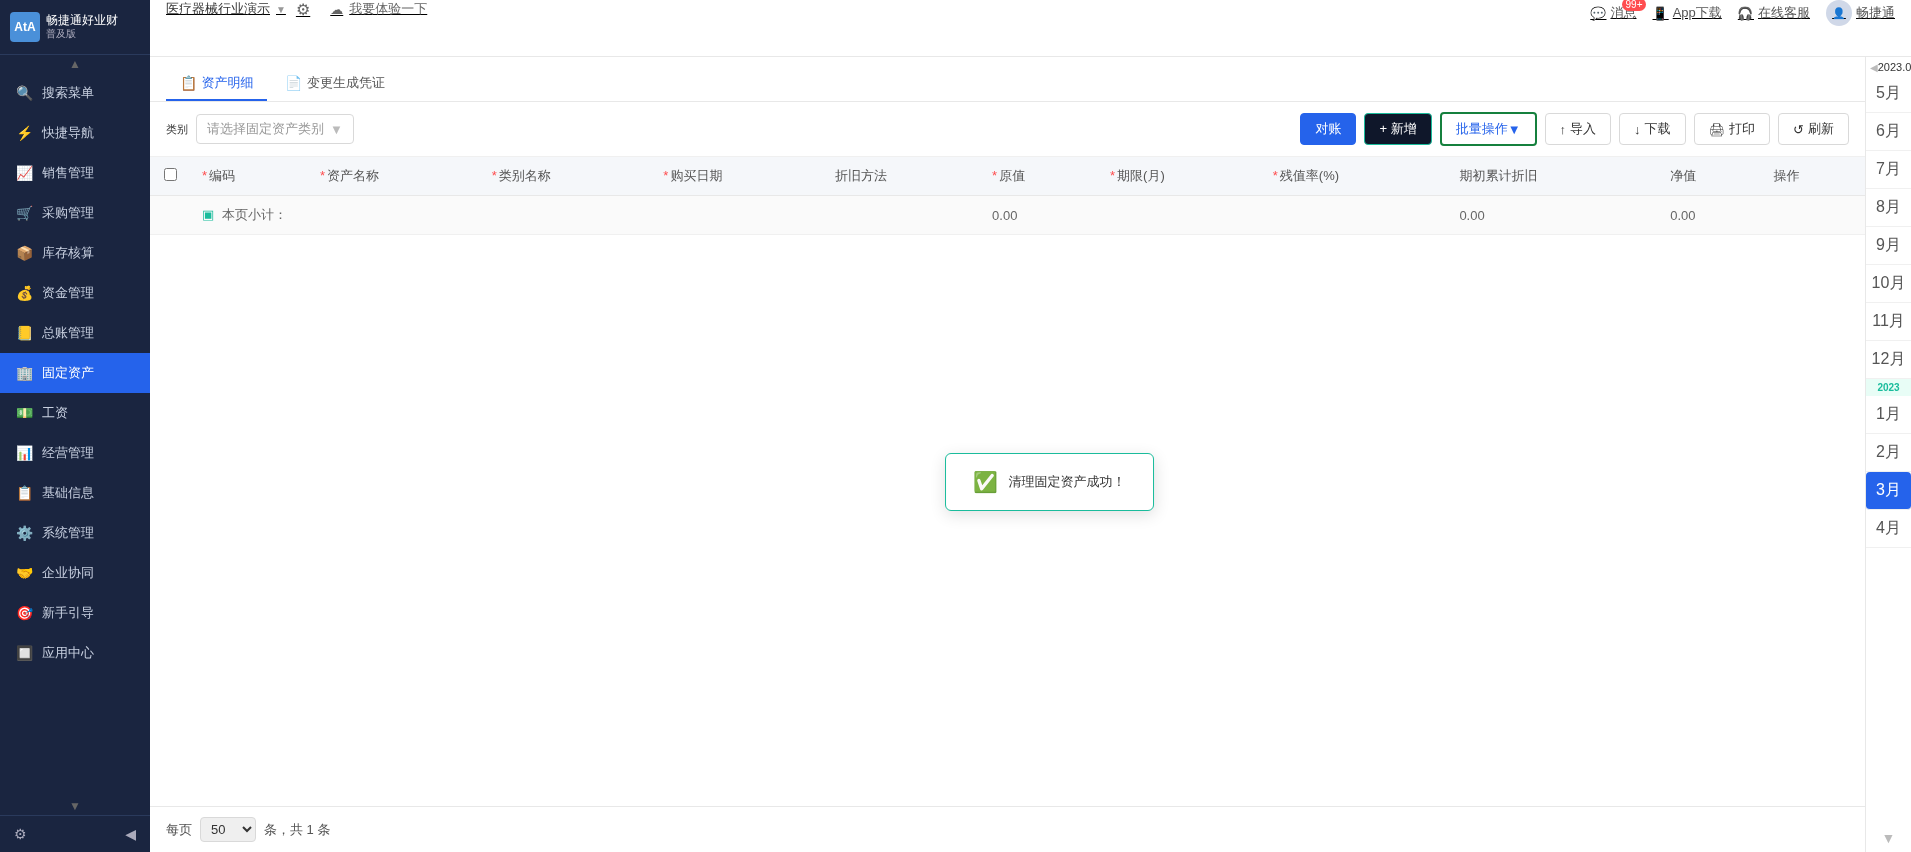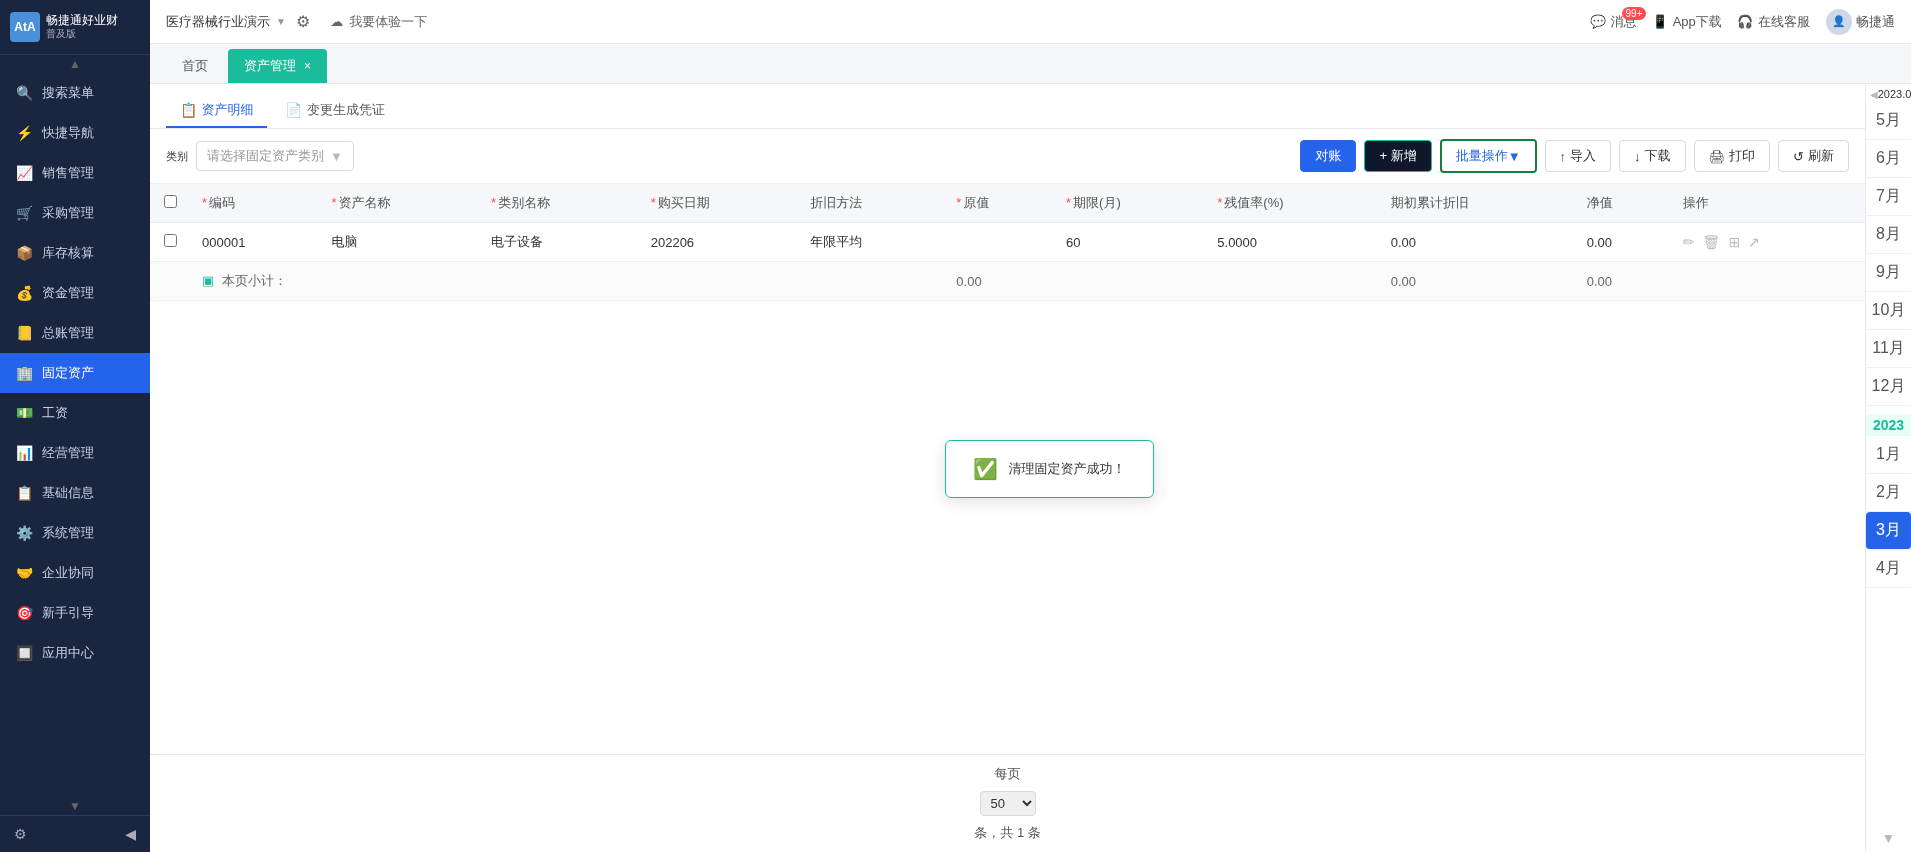--- a/index.html
+++ b/index.html
@@ -54,27 +54,28 @@
     }
     .sidebar-bottom .gear-icon, .sidebar-bottom .arrow-icon {
       color: #aab; font-size: 14px; cursor: pointer;
     }
 
     
     .main { flex: 1; display: flex; flex-direction: column; overflow: hidden; }
 
     
     .topbar {
-      height: 44px;
+      height: 57px;
       background: #fff;
       display: flex;
-      align-items: center;
+      align-items: flex-start;
       padding: 0 16px;
       border-bottom: 1px solid #e8e8e8;
       flex-shrink: 0;
+      text-decoration: underline;
     }
     .topbar-company {
       display: flex; align-items: center; gap: 6px;
       font-size: 13px; color: #333; font-weight: 500; cursor: pointer;
     }
     .topbar-company .dropdown-icon { color: #999; font-size: 10px; }
     .topbar-settings { margin-left: 10px; color: #666; cursor: pointer; font-size: 16px; }
     .topbar-experience {
       display: flex; align-items: center; gap: 6px;
       margin-left: 20px; color: #666; font-size: 13px; cursor: pointer;
@@ -249,21 +250,21 @@
     }
     .rp-bottom { padding: 6px 4px; display: flex; flex-direction: column; align-items: center; gap: 4px; }
     .rp-nav { color: #bbb; font-size: 14px; cursor: pointer; }
 
     
     .pagination {
       display: flex; align-items: center;
       padding: 10px 16px;
       border-top: 1px solid #e8e8e8;
       background: #fff;
-      flex-shrink: 0; gap: 8px; flex-direction: column;
+      flex-shrink: 0; gap: 8px;
     }
     .pagination select {
       border: 1px solid #d9d9d9; border-radius: 4px;
       padding: 3px 6px; font-size: 13px; color: #333;
     }
     .pagination .pg-text { color: #555; font-size: 13px; }
 
     
     .action-icons { display: flex; gap: 8px; align-items: center; }
     .action-icon { color: #bbb; cursor: pointer; font-size: 14px; }
@@ -383,29 +384,20 @@
         <span>🎧</span>
         <span>在线客服</span>
       </div>
       <div class="tr-item">
         <div class="avatar">👤</div>
         <span>畅捷通</span>
       </div>
     </div>
   </div>
 
-  <div class="tabbar">
-    <div class="tab-item">
-      <span>首页</span>
-    </div>
-    <div class="tab-item active">
-      <span>资产管理</span>
-      <span class="tab-close">×</span>
-    </div>
-  </div>
 
   <div class="content">
     <div class="content-main">
 
       <div class="subtabs">
         <div class="subtab active">
           <span class="st-icon">📋</span>
           <span>资产明细</span>
         </div>
         <div class="subtab">
@@ -459,43 +451,20 @@
               <th><span>折旧方法</span></th>
               <th><span class="required">*</span><span>原值</span></th>
               <th><span class="required">*</span><span>期限(月)</span></th>
               <th><span class="required">*</span><span>残值率(%)</span></th>
               <th><span>期初累计折旧</span></th>
               <th><span>净值</span></th>
               <th><span>操作</span></th>
             </tr>
           </thead>
           <tbody>
-            <tr>
-              <td class="checkbox-cell">
-                <input type="checkbox" style="">
-              </td>
-              <td>000001</td>
-              <td>电脑</td>
-              <td>电子设备</td>
-              <td>202206</td>
-              <td>年限平均</td>
-              <td></td>
-              <td>60</td>
-              <td>5.0000</td>
-              <td>0.00</td>
-              <td>0.00</td>
-              <td>
-                <div class="action-icons">
-                  <span class="action-icon">✏</span>
-                  <span class="action-icon">🗑</span>
-                  <span class="action-icon">⊞</span>
-                  <span class="action-icon">↗</span>
-                </div>
-              </td>
-            </tr>
             <tr class="subtotal-row">
               <td></td>
               <td colspan="5">
                 <span class="subtotal-icon">▣</span>
                 <span>本页小计：</span>
               </td>
               <td>0.00</td>
               <td></td>
               <td></td>
               <td>0.00</td>
@@ -530,21 +499,21 @@
       </div>
       <div class="rp-months">
         <div class="rp-month">5月</div>
         <div class="rp-month">6月</div>
         <div class="rp-month">7月</div>
         <div class="rp-month">8月</div>
         <div class="rp-month">9月</div>
         <div class="rp-month">10月</div>
         <div class="rp-month">11月</div>
         <div class="rp-month">12月</div>
-        <div class="rp-year-label" style="width:100%;font-size:14px;color:#1abc9c;font-weight:bold;text-align:center;background:#e8fdf6;padding:3px 0;margin-top:8px;">2023</div>
+        <div class="rp-year-label" style="width:100%;font-size:10px;color:#1abc9c;font-weight:bold;text-align:center;background:#e8fdf6;padding:3px 0;">2023</div>
         <div class="rp-month">1月</div>
         <div class="rp-month">2月</div>
         <div class="rp-month active-month">3月</div>
         <div class="rp-month">4月</div>
       </div>
       <div class="rp-bottom">
         <span class="rp-nav">▼</span>
       </div>
     </div>
   </div>

